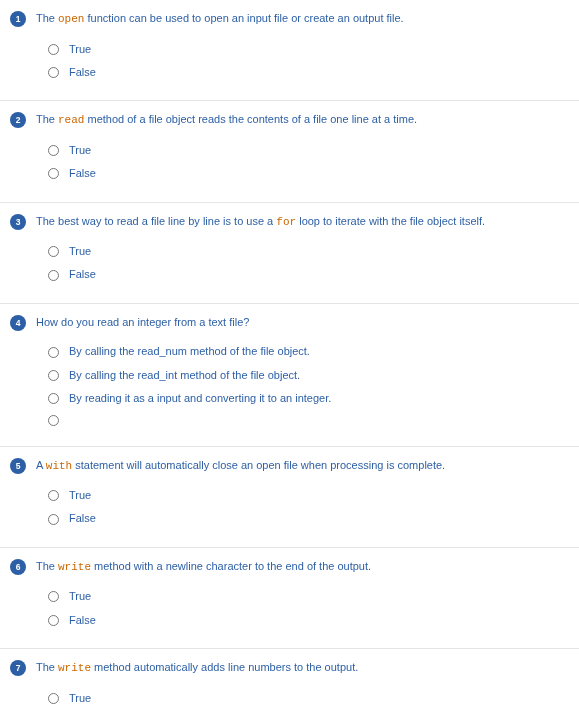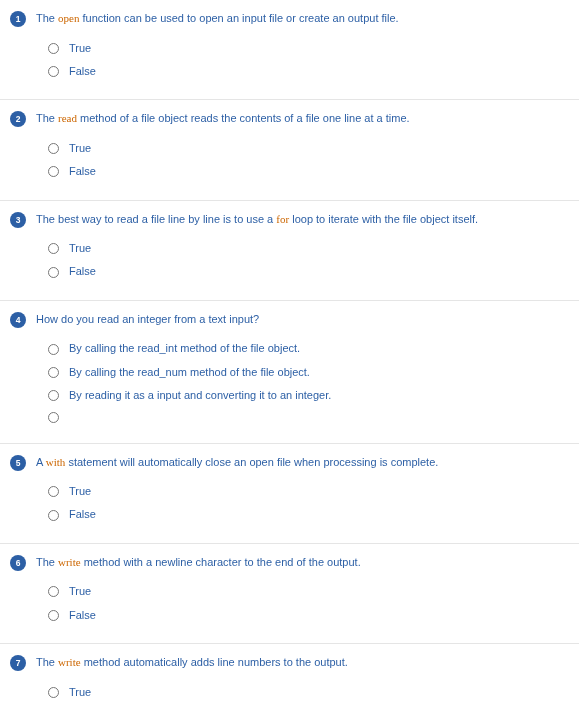--- a/index.html
+++ b/index.html
@@ -41,21 +41,21 @@
     .qbody {
       flex: 1;
     }
     .qtext {
       color: #2c5fa5;
       line-height: 1.5;
       margin-bottom: 10px;
     }
     .qtext .code {
       color: #cc6600;
-      font-family: Liberation Serif, serif;
+      font-family: Liberation Mono, monospace;
     }
     .options {
       padding-left: 12px;
     }
     .option {
       display: flex;
       align-items: center;
       padding: 4px 0;
       text-align: center;
     }
@@ -121,29 +121,29 @@
           <div class="option">
             <span class="radio"></span>
             <span class="option-label">False</span>
           </div>
         </div>
       </div>
     </div>
     <div class="question">
       <div class="badge">4</div>
       <div class="qbody">
-        <div class="qtext"><span>How do you read an integer from a text input?</span></div>
+        <div class="qtext"><span>How do you read an integer from a text file?</span></div>
         <div class="options">
           <div class="option">
             <span class="radio"></span>
-            <span class="option-label">By calling the read_int method of the file object.</span>
+            <span class="option-label">By calling the read_num method of the file object.</span>
           </div>
           <div class="option">
             <span class="radio"></span>
-            <span class="option-label">By calling the read_num method of the file object.</span>
+            <span class="option-label">By calling the read_int method of the file object.</span>
           </div>
           <div class="option">
             <span class="radio"></span>
             <span class="option-label">By reading it as a input and converting it to an integer.</span>
           </div>
           <div class="option">
             <span class="radio"></span>
           </div>
         </div>
       </div>

